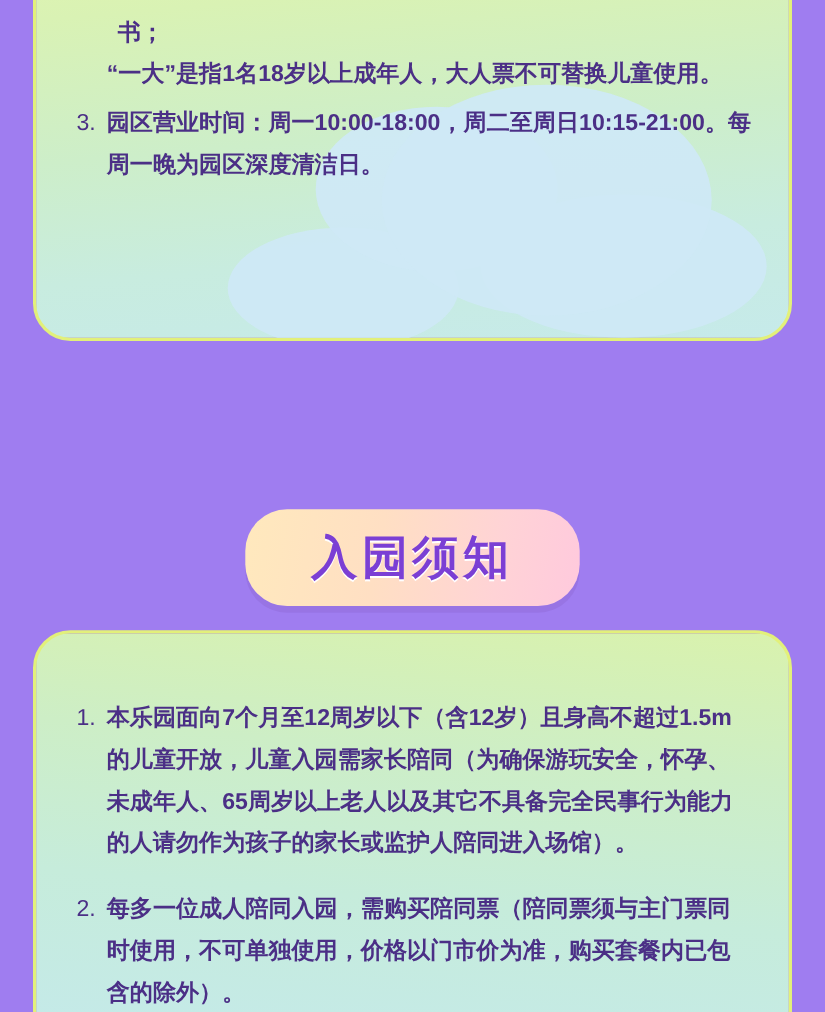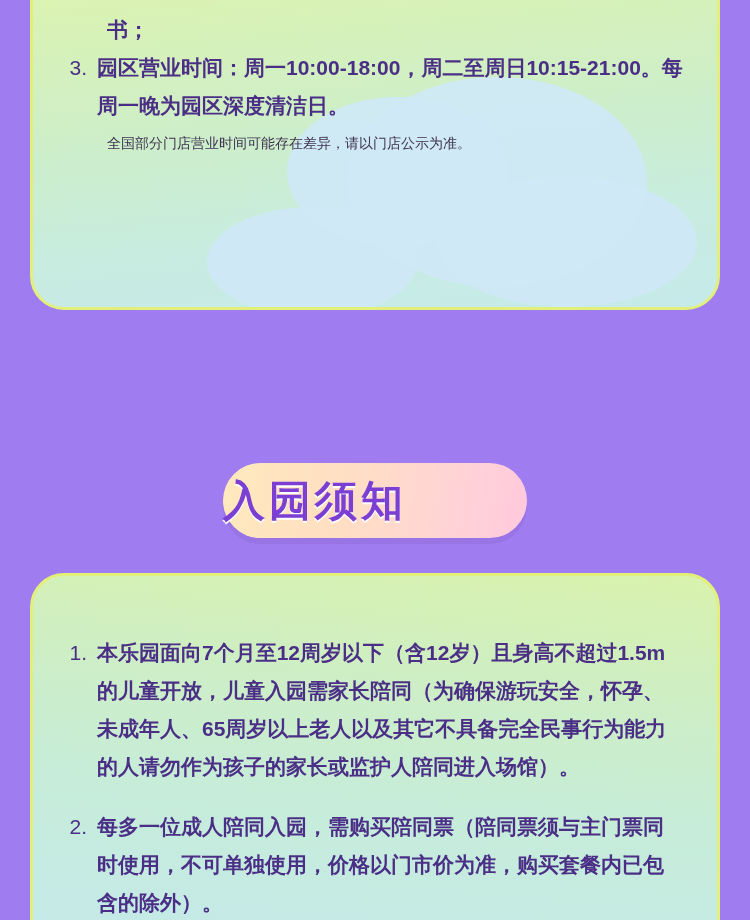--- a/index.html
+++ b/index.html
@@ -86,26 +86,27 @@
   .title-wrap {
     position: absolute;
     top: 463px;
     left: 0;
     width: 750px;
     display: flex;
     justify-content: center;
   }
   .title-pill {
     width: 304px;
-    height: 75px;
+    height: 88px;
     border-radius: 38px;
     background: linear-gradient(100deg, #ffe9bd 0%, #ffdfc3 40%, #ffd3d6 75%, #ffc9dd 100%);
     box-shadow: 0 6px 0 rgba(120,80,180,.18);
     display: flex;
     align-items: center;
+    justify-content: center;
   }
   .title-pill .t {
     font-size: 42px;
     font-weight: 800;
     letter-spacing: 4px;
     color: #7b3fd4;
     text-shadow: 0 2px 0 #ffffff;
   }
 
   
@@ -133,27 +134,30 @@
 
 <div class="card-top">
   <div class="cloud cloud-d"></div>
   <div class="cloud cloud-b"></div>
   <div class="cloud cloud-c"></div>
   <div class="cloud cloud-a"></div>
 
   <div class="card-top-inner" style="padding-top:128px;">
     <div class="cont-line">书；</div>
 
+    <div class="li">
+      <span class="num"></span>
+      <span class="txt">“一大”是指1名18岁以上成年人，大人票不可替换儿童使用。</span>
+    </div>
 
     <div class="li">
       <span class="num">3.</span>
       <span class="txt">园区营业时间：周一10:00-18:00，周二至周日10:15-21:00。每周一晚为园区深度清洁日。</span>
     </div>
 
-    <div class="note">全国部分门店营业时间可能存在差异，请以门店公示为准。</div>
   </div>
 </div>
 
 <div class="title-wrap">
   <div class="title-pill">
     <span class="t">入园须知</span>
   </div>
 </div>
 
 <div class="card-bottom">

